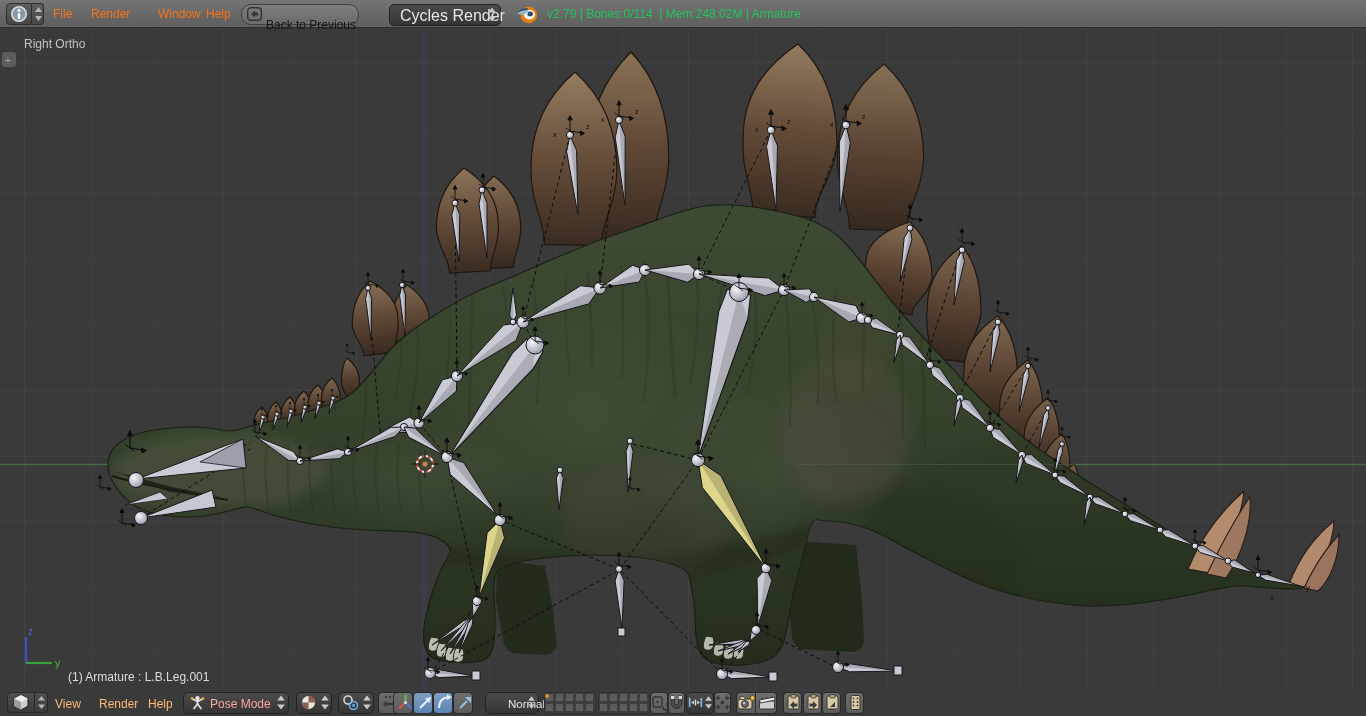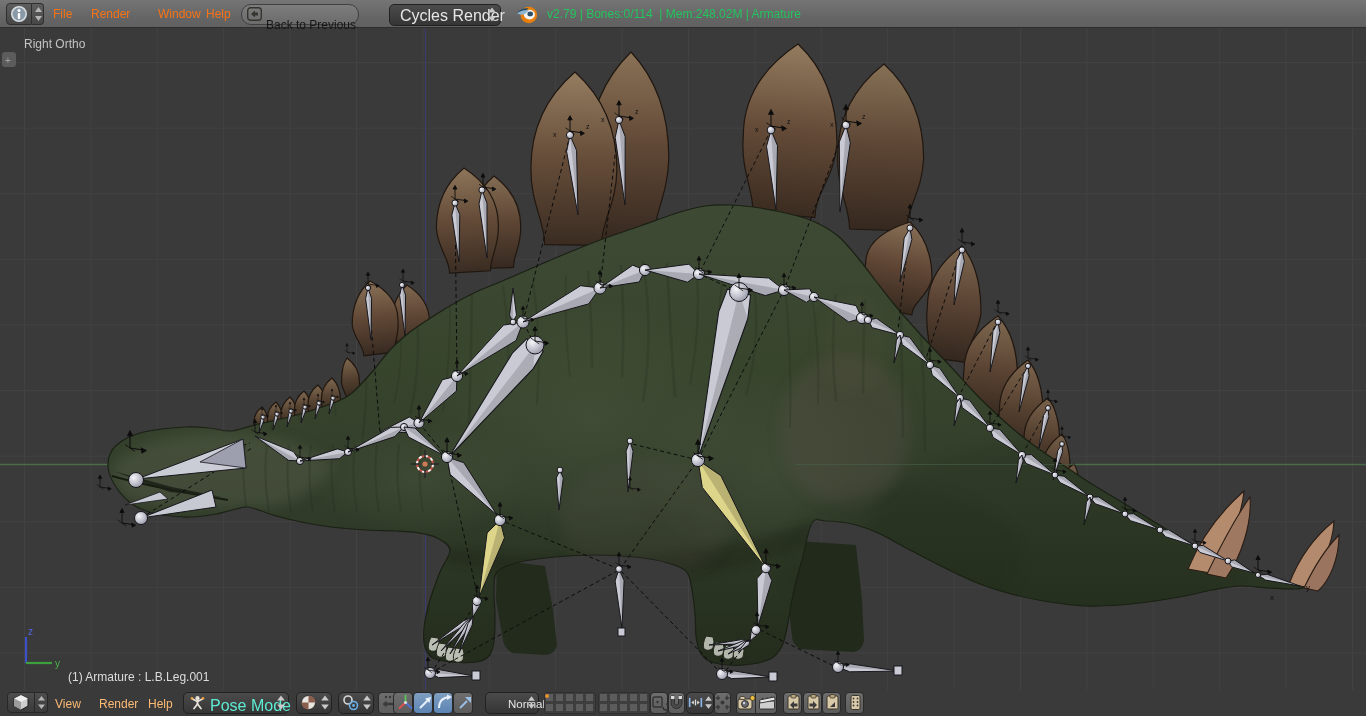--- a/index.html
+++ b/index.html
@@ -975,21 +975,21 @@
 <circle cx="8.5" cy="4.2" r="2.1" fill="#e8e4da" stroke="none"></circle>
 <path d="M8.5,6.5 L8.5,10"></path>
       <path d="M8.5,7.5 L3.5,5"></path>
       <path d="M8.5,7.5 L13.5,5"></path>
 <path d="M8.5,10 L5,14.5"></path>
       <path d="M8.5,10 L12,14.5"></path>
 </g>
 <circle cx="3" cy="4.2" r="1.3" fill="#f0a23c"></circle>
     <circle cx="14" cy="4.2" r="1.3" fill="#f0a23c"></circle>
 </svg>
-<div style="position:absolute;left:210px;top:697px;font-size:16px;color:#5eead4">Pose Mode</div>
+<div style="position:absolute;left:210px;top:697px;font-size:12px;color:#fca5a5">Pose Mode</div>
 <svg style="position:absolute;left:276px;top:694px" width="10" height="17" viewBox="0 0 10 17">
     <path d="M5,1.5 L8.8,6.5 L1.2,6.5 Z" fill="#c9c9c9"></path>
     <path d="M5,15.5 L8.8,10.5 L1.2,10.5 Z" fill="#c9c9c9"></path>
   </svg>
 <div style="position:absolute;left:296px;top:691.5px;width:36px;height:22px;background:linear-gradient(#4b4b4b,#353535);border:1px solid #222;border-radius:5px"></div>
 <svg style="position:absolute;left:300px;top:694px" width="17" height="17" viewBox="0 0 17 17">
 <circle cx="8.5" cy="8.5" r="7" fill="#e9e6df" stroke="#1c1c1c" stroke-width="0.8"></circle>
 <path d="M8.5,1.5 A7,7 0 0 1 15.5,8.5 L8.5,8.5 Z" fill="#8a5f4d"></path>
 <path d="M8.5,15.5 A7,7 0 0 1 1.5,8.5 L8.5,8.5 Z" fill="#8a5f4d"></path>
 </svg>

